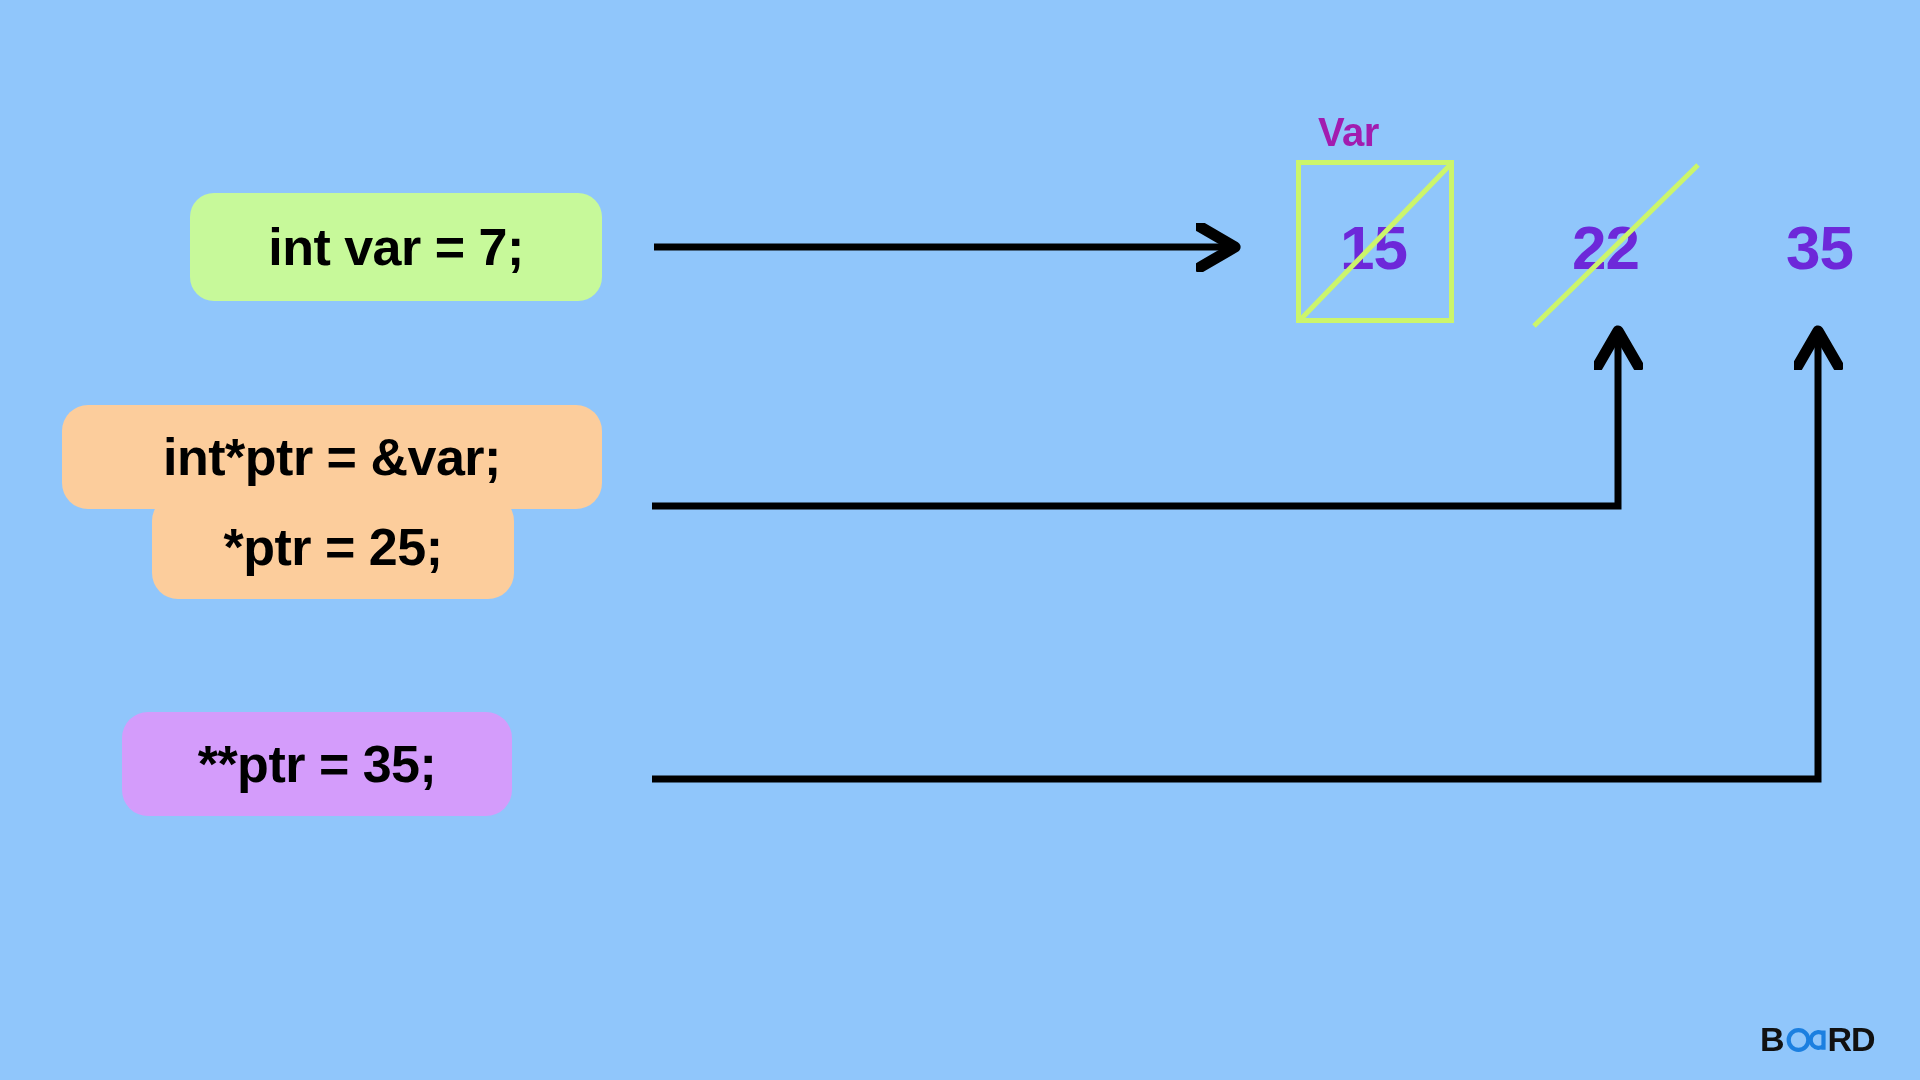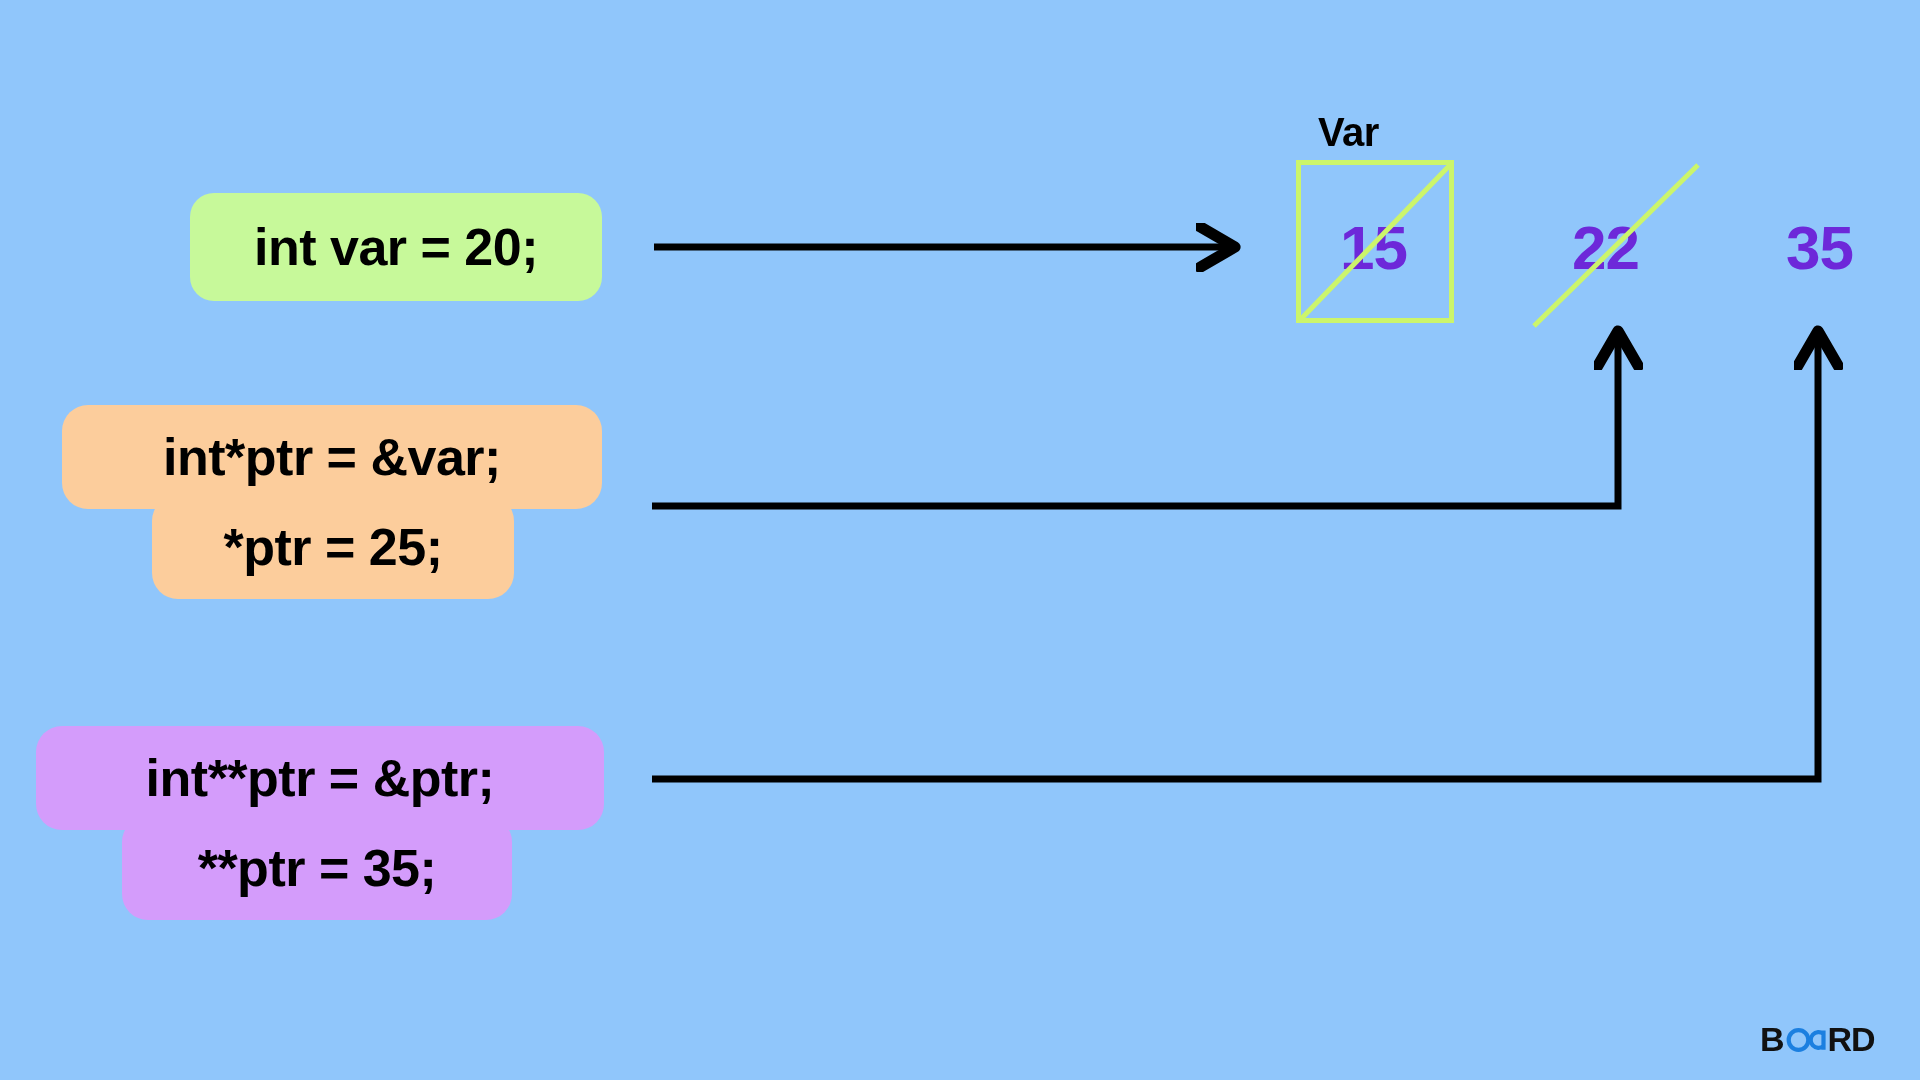--- a/index.html
+++ b/index.html
@@ -109,21 +109,21 @@
     z-index: 1;
   }
 
   
   .var-label {
     position: absolute;
     left: 1318px;
     top: 110px;
     font-size: 40px;
     font-weight: bold;
-    color: #000000;
+    color: #a21caf;
     letter-spacing: -0.5px;
   }
   .mem-box {
     position: absolute;
     left: 1296px;
     top: 160px;
     width: 158px;
     height: 163px;
     border: 5px solid #ccf56b;
     box-sizing: border-box;
@@ -162,30 +162,29 @@
     color: #111111;
   }
   #logo .logo-mark { display: inline-flex; margin: 0 1px; }
 </style>
 </head>
 <body style="background: rgb(144, 198, 251);">
 
 <div id="stage" style="background: rgb(144, 198, 251);">
 
   <div class="code-block" id="block-green">
-    <div class="code-line line-1">int var = 20;</div>
+    <div class="code-line line-1">int var = 7;</div>
   </div>
 
   <div class="code-block" id="block-orange">
     <div class="code-line line-1">int*ptr = &amp;var;</div>
     <div class="code-line line-2">*ptr = 25;</div>
   </div>
 
   <div class="code-block" id="block-purple">
-    <div class="code-line line-1">int**ptr = &amp;ptr;</div>
     <div class="code-line line-2">**ptr = 35;</div>
   </div>
 
   <div class="var-label">Var</div>
 
   <div class="mem-box"></div>
 
   <div class="value" id="value-15">15</div>
   <div class="value" id="value-25">22</div>
   <div class="value" id="value-35">35</div>

